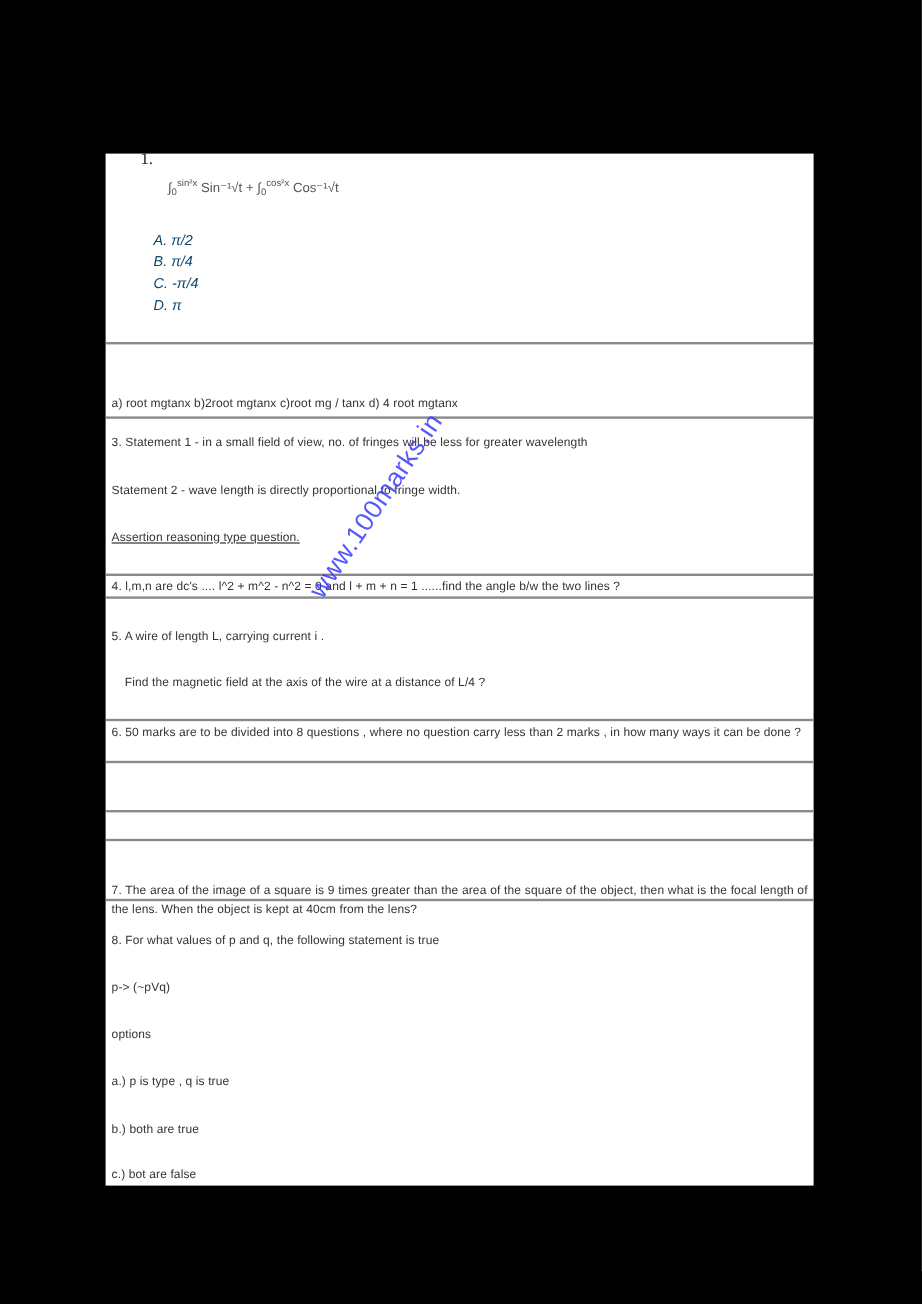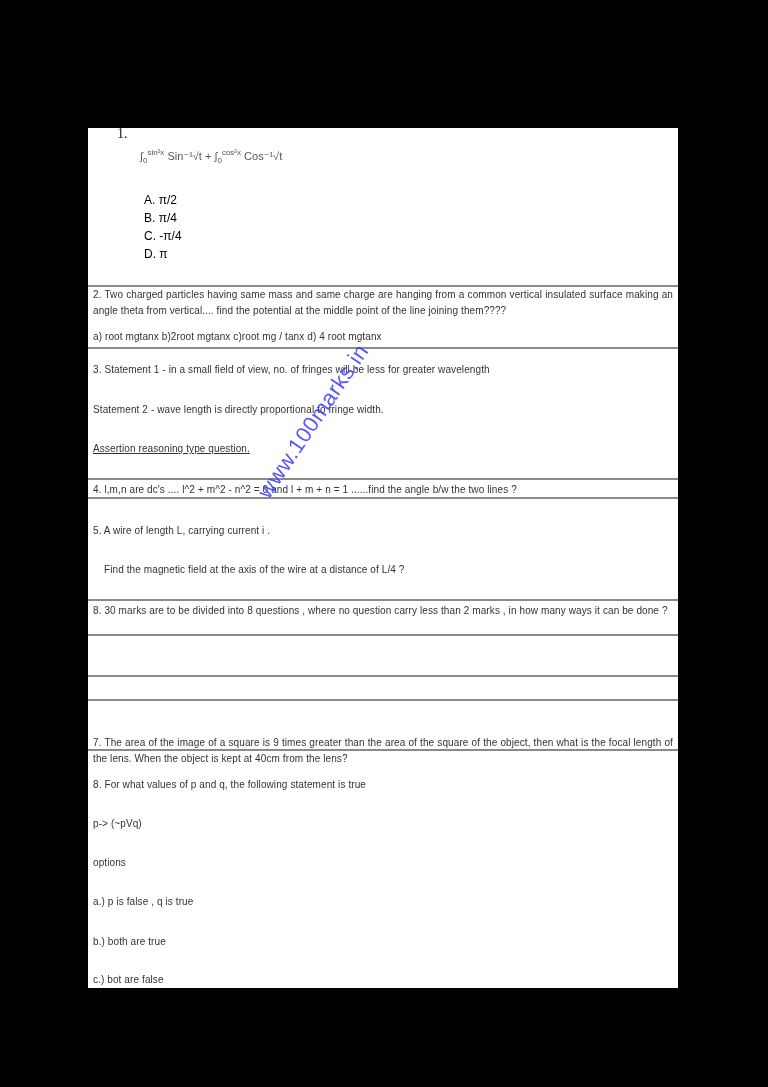--- a/index.html
+++ b/index.html
@@ -47,23 +47,24 @@
     }
     .q1-expr {
       left: 52px;
       top: 20px;
       font-size: 11px;
       color: #555;
     }
     .q1-expr sup { font-size: 8px; }
     .q1-expr sub { font-size: 8px; }
     .q1-opt {
-      left: 56px;
+      left: 40px;
       font-size: 12px;
-      color: #000000;
+      color: #0c4a6e;
+      font-style: italic;
     }
     .wrap {
       white-space: normal;
       width: 580px;
       line-height: 16px;
       text-align: justify;
     }
     .watermark {
       position: absolute;
       left: 175px;
@@ -89,51 +90,50 @@
     <span>Sin⁻¹√t + ∫</span><sub>0</sub><sup>cos²x</sup>
     <span>Cos⁻¹√t</span>
   </div>
   <div class="abs q1-opt" style="top:65px;">A. π/2</div>
   <div class="abs q1-opt" style="top:83px;">B. π/4</div>
   <div class="abs q1-opt" style="top:101px;">C. -π/4</div>
   <div class="abs q1-opt" style="top:119px;">D. π</div>
 
   <div class="rule" style="top:157px;"></div>
 
-  <div class="abs txt wrap" style="left:5px; top:159px;">2. Two charged particles having same mass and same charge are hanging from a common vertical insulated surface making an angle theta from vertical.... find the potential at the middle point of the line joining them????</div>
   <div class="abs txt" style="left:5px; top:203px;">a) root mgtanx b)2root mgtanx c)root mg / tanx d) 4 root mgtanx</div>
 
   <div class="rule" style="top:219px;"></div>
 
   <div class="abs txt" style="left:5px; top:236px;">3. Statement 1 - in a small field of view, no. of fringes will be less for greater wavelength</div>
   <div class="abs txt" style="left:5px; top:276px;">Statement 2 - wave length is directly proportional to fringe width.</div>
   <div class="abs txt" style="left:5px; top:315px;text-decoration:underline;">Assertion reasoning type question.</div>
 
   <div class="rule" style="top:350px;"></div>
 
   <div class="abs txt" style="left:5px; top:356px;">4. l,m,n are dc's .... l^2 + m^2 - n^2 = 0 and l + m + n = 1 ......find the angle b/w the two lines ?</div>
 
   <div class="rule" style="top:369px;"></div>
 
   <div class="abs txt" style="left:5px; top:397px;">5. A wire of length L, carrying current i .</div>
   <div class="abs txt" style="left:5px; top:436px;margin-left:11px;">Find the magnetic field at the axis of the wire at a distance of L/4 ?</div>
 
   <div class="rule" style="top:471px;"></div>
 
-  <div class="abs txt wrap" style="left:5px; top:475px;">8. 30 marks are to be divided into 8 questions , where no question carry less than 2 marks , in how many ways it can be done ?</div>
+  <div class="abs txt wrap" style="left:5px; top:475px;">6. 50 marks are to be divided into 8 questions , where no question carry less than 2 marks , in how many ways it can be done ?</div>
 
   <div class="rule" style="top:506px;"></div>
   <div class="rule" style="top:547px;"></div>
   <div class="rule" style="top:571px;"></div>
 
   <div class="abs txt wrap" style="left:5px; top:575px;margin-top:32px;">7. The area of the image of a square is 9 times greater than the area of the square of the object, then what is the focal length of the lens. When the object is kept at 40cm from the lens?</div>
 
   <div class="rule" style="top:621px;"></div>
 
   <div class="abs txt" style="left:5px; top:651px;">8. For what values of p and q, the following statement is true</div>
   <div class="abs txt" style="left:5px; top:690px;">p-&gt; (~pVq)</div>
   <div class="abs txt" style="left:5px; top:729px;">options</div>
-  <div class="abs txt" style="left:5px; top:768px;">a.) p is false , q is true</div>
+  <div class="abs txt" style="left:5px; top:768px;">a.) p is type , q is true</div>
   <div class="abs txt" style="left:5px; top:808px;">b.) both are true</div>
   <div class="abs txt" style="left:5px; top:846px;">c.) bot are false</div>
 
   <div class="watermark">www.100marks.in</div>
 </div>
 
 </body></html>

